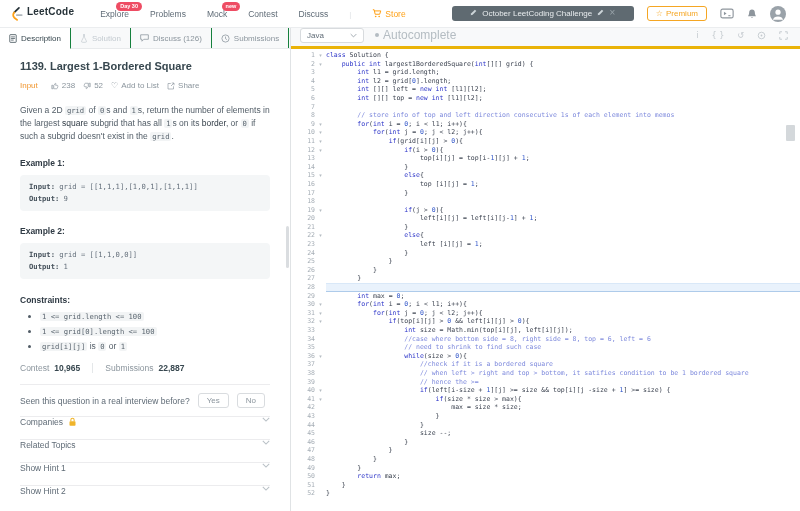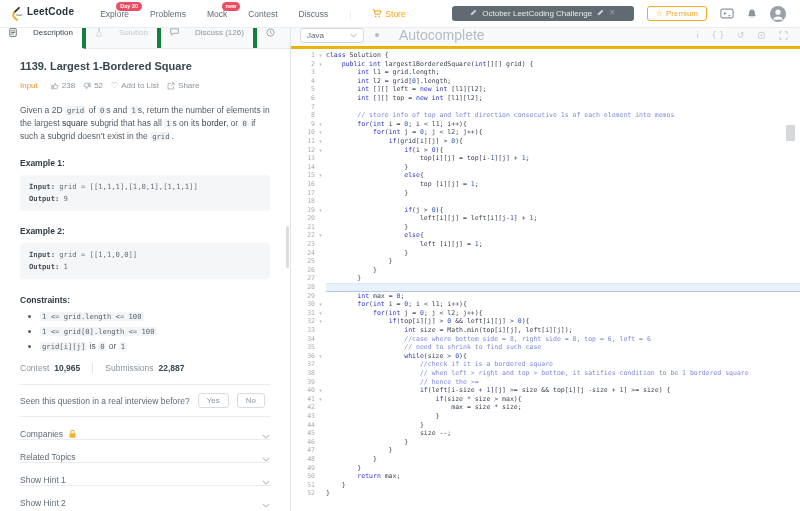--- a/index.html
+++ b/index.html
@@ -28,21 +28,21 @@
 
 
 .main{display:flex;height:483px}
 .left{width:291px;border-right:1px solid #e0e3e5;display:flex;flex-direction:column;
   position:relative;overflow:hidden;flex-shrink:0}
 .editor{flex:1;min-width:0;display:flex;flex-direction:column;position:relative}
 
 
 .tabbar{height:21px;background:#f8f9fa;border-bottom:1px solid #e8eaec;display:flex;
   font-size:8px;color:#8b959d;flex-shrink:0}
-.tab{display:flex;gap:16px;padding:0 9px;border-right:4px solid #15803d;
+.tab{display:flex;align-items:center;gap:4px;padding:0 9px;border-right:1px solid #15803d;
   cursor:pointer;white-space:nowrap}
 .tab.active{background:#fff;color:#37474f;border-bottom:1px solid #fff;margin-bottom:-1px}
 .tab.disabled{color:#c3cad0}
 
 
 .left-content{padding:0 20px;overflow:hidden}
 .prob-title{margin-top:11px;font-size:11px;font-weight:700;color:#37474f}
 .meta{display:flex;align-items:center;gap:8px;margin-top:9px;font-size:8px;color:#8b959d}
 .difficulty{color:#f0962f;margin-right:5px}
 .meta-item{display:flex;align-items:center;gap:3px;cursor:pointer}
@@ -59,33 +59,33 @@
 .constraints-label{margin-top:16px;font-size:8.5px;font-weight:700;color:#2f3a44}
 .constraints{margin-top:6px;padding-left:20px;list-style:disc}
 .constraints li{margin-bottom:5px;font-size:8.5px;color:#515c66}
 .stats{display:flex;align-items:center;margin-top:12px;font-size:8.5px;color:#8b959d}
 .stats .val{color:#37474f;font-weight:700;margin-left:5px}
 .stat-sep{width:1px;height:10px;background:#e4e7e9;margin:0 12px}
 .interview{margin-top:11px;border-top:1px solid #ececee;padding:8px 0;display:flex;
   align-items:center;font-size:8.5px;color:#5f6b76}
 .btn-small{border:1px solid #d9dcdf;border-radius:3px;background:#fff;color:#8b959d;
   font-size:8px;padding:2px 8px;margin-left:8px;cursor:pointer}
-.acc-row{border-top:1px solid #ececee;height:23px;display:flex;align-items:flex-end;
+.acc-row{border-top:1px solid #ececee;height:23px;display:flex;align-items:flex-start;
   font-size:8.5px;color:#5f6b76;cursor:pointer;gap:5px}
 .acc-chevron{margin-left:auto}
 .left-scroll-thumb{position:absolute;right:1px;top:198px;width:3px;height:42px;
   background:#dadde0;border-radius:2px;cursor:pointer}
 
 
 .ed-toolbar{height:21px;background:#f8f9fa;border-bottom:3px solid #eab308;display:flex;
   align-items:center;padding:0 12px 4px 9px;gap:11px;flex-shrink:0}
 .lang-select{display:flex;align-items:center;justify-content:space-between;gap:12px;
   border:1px solid #d8dbde;background:#fff;border-radius:3px;font-size:8px;color:#5f6b76;
   padding:2px 6px;min-width:64px;cursor:pointer}
-.autocomplete{display:flex;align-items:center;gap:20px;font-size:14px;color:#b4bcc2;cursor:pointer}
+.autocomplete{display:flex;align-items:center;gap:4px;font-size:12px;color:#b4bcc2;cursor:pointer}
 .ac-dot{width:4px;height:4px;border-radius:50%;background:#b4bcc2}
 .ed-tools{margin-left:auto;display:flex;align-items:center;gap:13px;color:#c3c9ce}
 .ed-tool{font-size:8px;color:#c3c9ce;cursor:pointer;font-family:"DejaVu Sans",sans-serif}
 .code-area{flex:1;position:relative;overflow:hidden;padding-top:2px;background:#fff}
 .cl{display:flex;height:8.6px;line-height:8.7px;font-family:"DejaVu Sans Mono",monospace;
   font-size:6.5px;white-space:pre;cursor:text}
 .ln{width:24px;text-align:right;color:#a6aeb6;flex-shrink:0}
 .fold{width:11px;text-align:center;color:#b6bdc3;font-size:5px;flex-shrink:0;
   font-family:"DejaVu Sans",sans-serif}
 .lc{flex:1;overflow:hidden}

